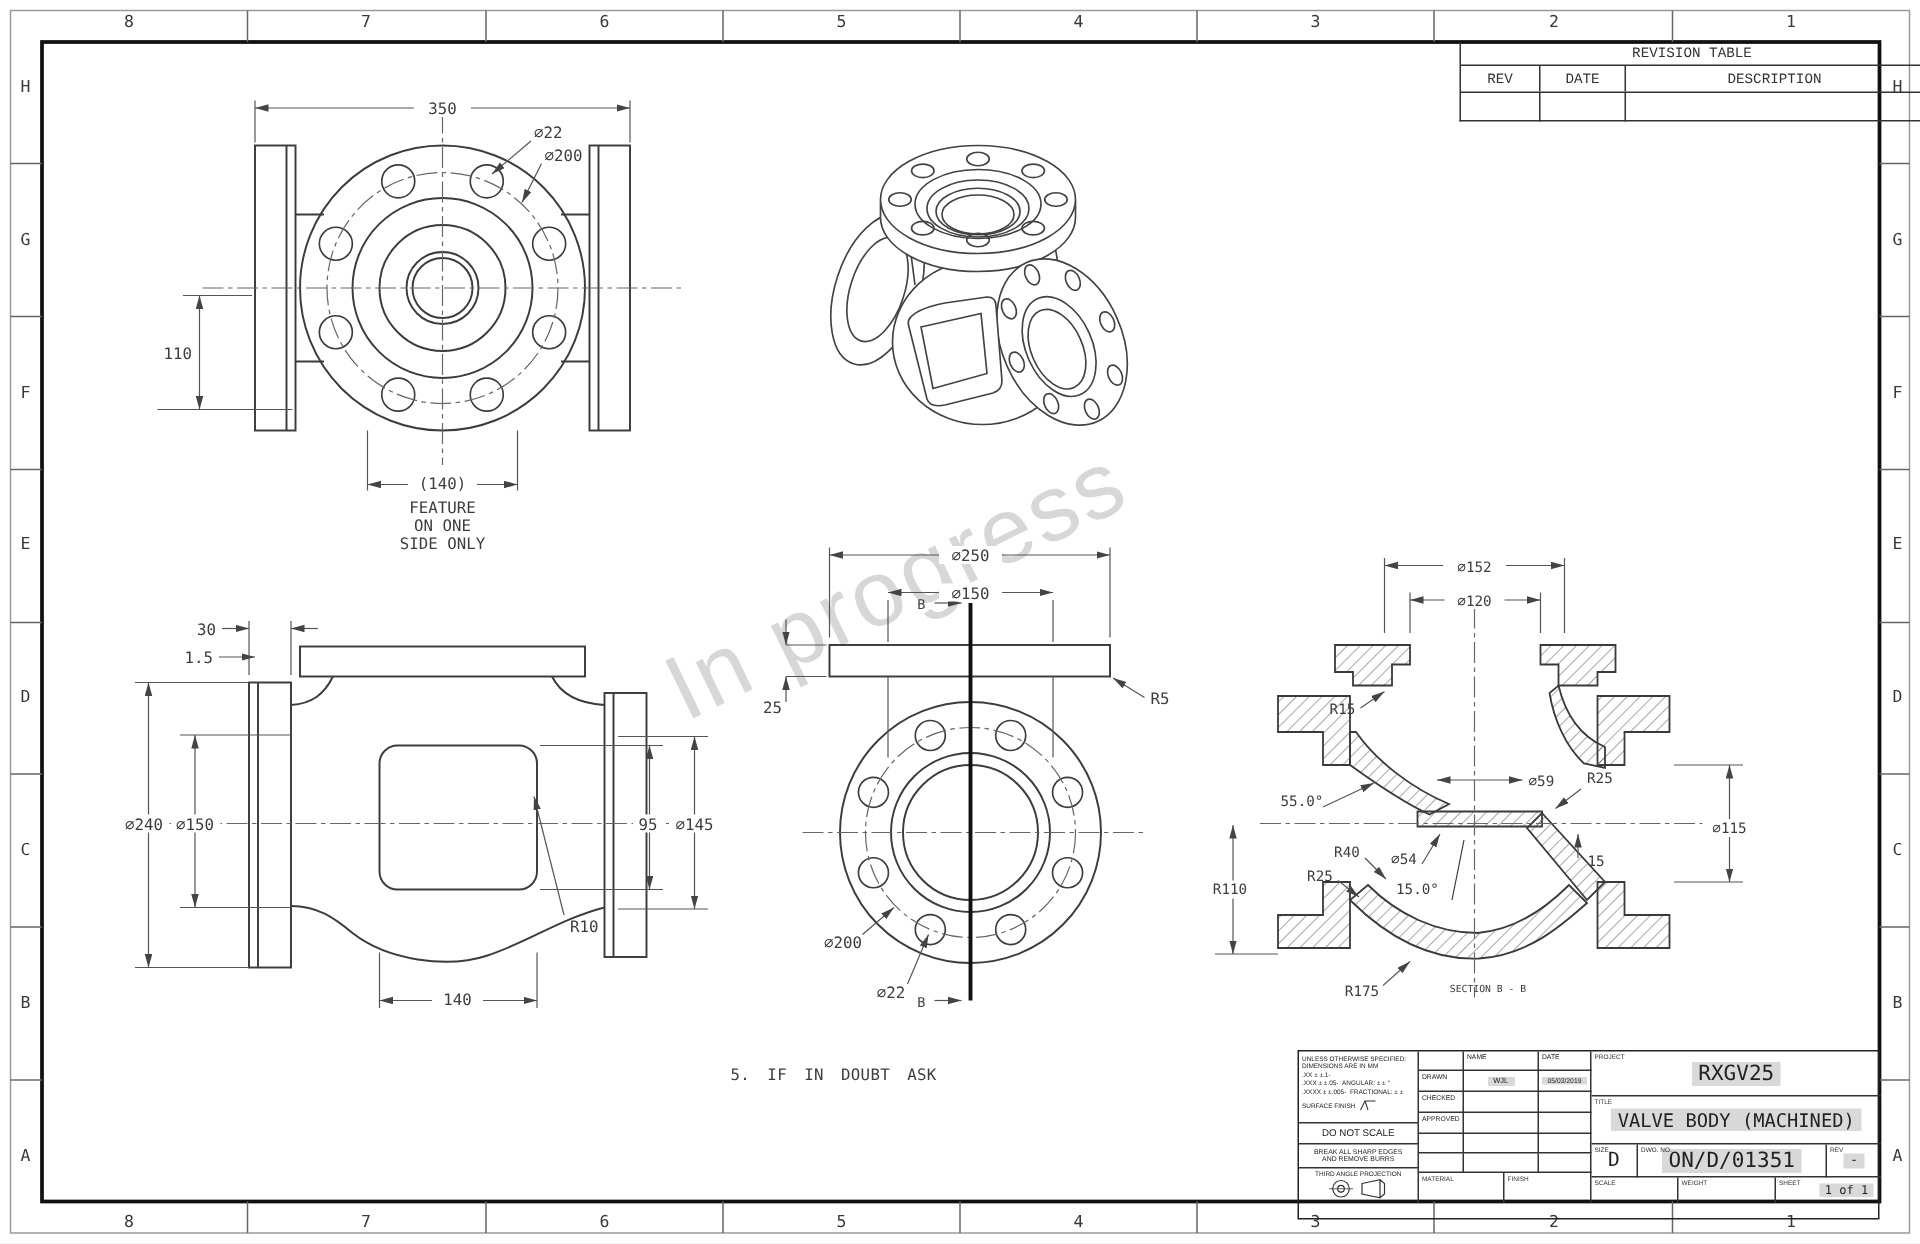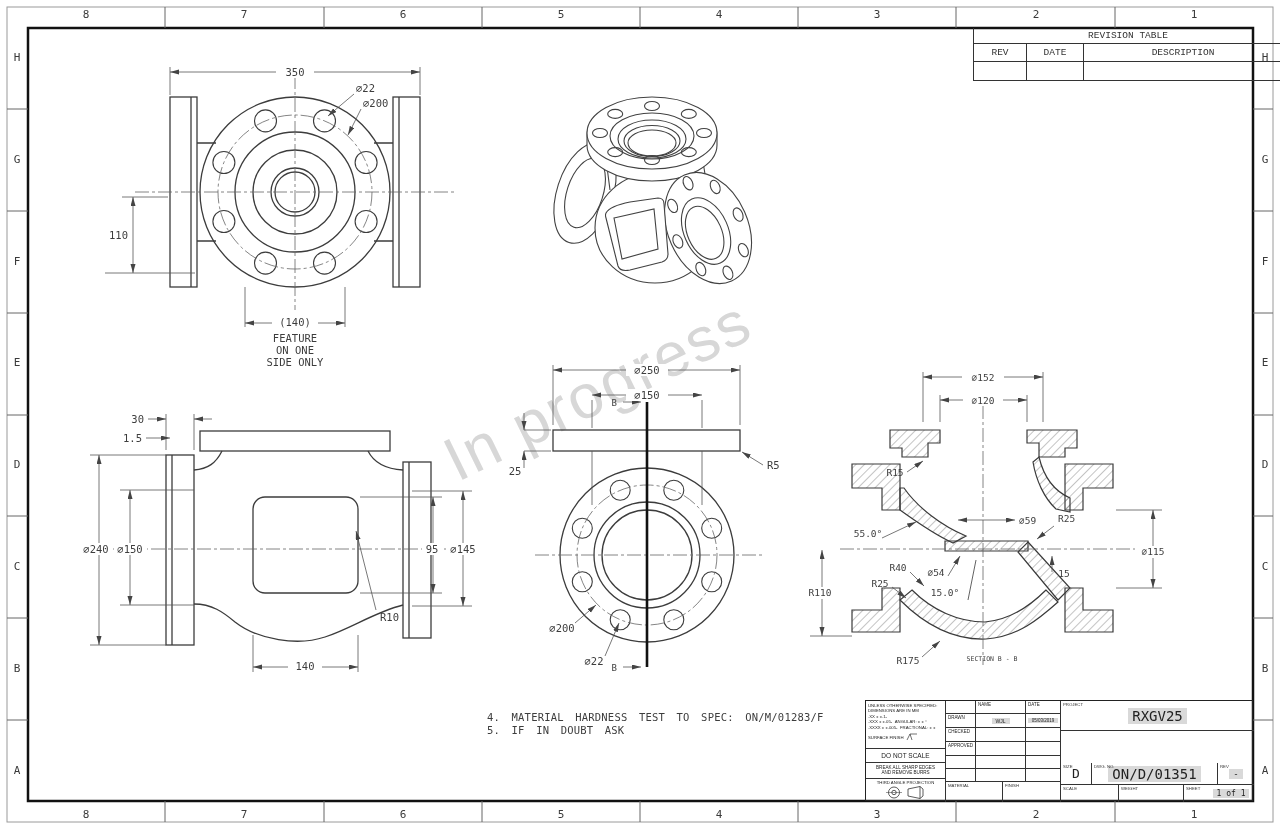--- a/index.html
+++ b/index.html
@@ -22,21 +22,21 @@
        border-left:1px solid #333;border-bottom:1px solid #333;font-size:9.5px;color:#333;
        font-family:Liberation Mono, monospace;}
   .rev .tt{height:15px;line-height:15px;text-align:center;border-bottom:1px solid #333;}
   .rev .hd{display:flex;height:17px;line-height:17px;border-bottom:1px solid #333;}
   .rev .hd div,.rev .bd div{text-align:center;}
   .rev .c1{width:52px;border-right:1px solid #333;}
   .rev .c2{width:56px;border-right:1px solid #333;}
   .rev .c3{flex:1;}
   .rev .bd{display:flex;height:19px;}
   
-  .tb{position:absolute;left:865px;top:700px;width:388px;height:101px;z-index:3;
+  .tb{position:absolute;left:865px;top:700px;width:388px;height:113px;z-index:3;
       border:1.5px solid #222;box-sizing:border-box;font-family:"Liberation Sans",sans-serif;color:#222;}
   .cell{position:absolute;box-sizing:border-box;border-right:1px solid #333;border-bottom:1px solid #333;overflow:hidden;}
   .tiny{font-size:4.3px;line-height:5.4px;}
   .lab{position:absolute;left:2px;top:1px;font-size:4.3px;color:#333;}
   .hl{background:#d9d9d9;padding:0 4px;}
   .mono{font-family:"DejaVu Sans Mono",monospace;}
   .ctr{display:flex;align-items:center;justify-content:center;height:100%;}
 </style>
 </head>
 <body>
@@ -394,21 +394,20 @@
     <text x="108" y="211" text-anchor="middle">R40</text>
     <text x="90" y="227" text-anchor="middle">R25</text>
     <text x="146" y="216" text-anchor="middle">⌀54</text>
     <text x="155" y="236" text-anchor="middle">15.0°</text>
     <text x="274" y="217" text-anchor="middle">15</text>
     <text x="118" y="304" text-anchor="middle">R175</text>
     <text x="202" y="301" text-anchor="middle" font-size="6.5">SECTION B - B</text>
   </svg>
 
   <div class="notes">
-    <div>4. MATERIAL HARDNESS TEST TO SPEC: ON/M/01283/F</div>
     <div>5. IF IN DOUBT ASK</div>
   </div>
 
   <div class="rev">
     <div class="tt">REVISION TABLE</div>
     <div class="hd">
       <div class="c1">REV</div>
       <div class="c2">DATE</div>
       <div class="c3">DESCRIPTION</div>
     </div>
@@ -482,20 +481,26 @@
     <div class="cell" style="left:137px;top:81px;width:58px;height:20px;border-bottom:none">
         <span class="lab">FINISH</span>
       </div>
 
     <div class="cell" style="left:195px;top:0;width:193px;height:30px;border-right:none">
       <span class="lab">PROJECT</span>
       <div class="ctr">
           <span class="hl mono" style="font-size:14px">RXGV25</span>
         </div>
     </div>
+    <div class="cell" style="left:195px;top:30px;width:193px;height:32px;border-right:none">
+      <span class="lab">TITLE</span>
+      <div class="ctr">
+          <span class="hl mono" style="font-size:12.5px">VALVE BODY (MACHINED)</span>
+        </div>
+    </div>
     <div class="cell" style="left:195px;top:62px;width:31px;height:22px">
       <span class="lab">SIZE</span>
       <div class="ctr mono" style="font-size:13px">D</div>
     </div>
     <div class="cell" style="left:226px;top:62px;width:126px;height:22px">
       <span class="lab">DWG. NO.</span>
       <div class="ctr">
           <span class="hl mono" style="font-size:14px">ON/D/01351</span>
         </div>
     </div>

